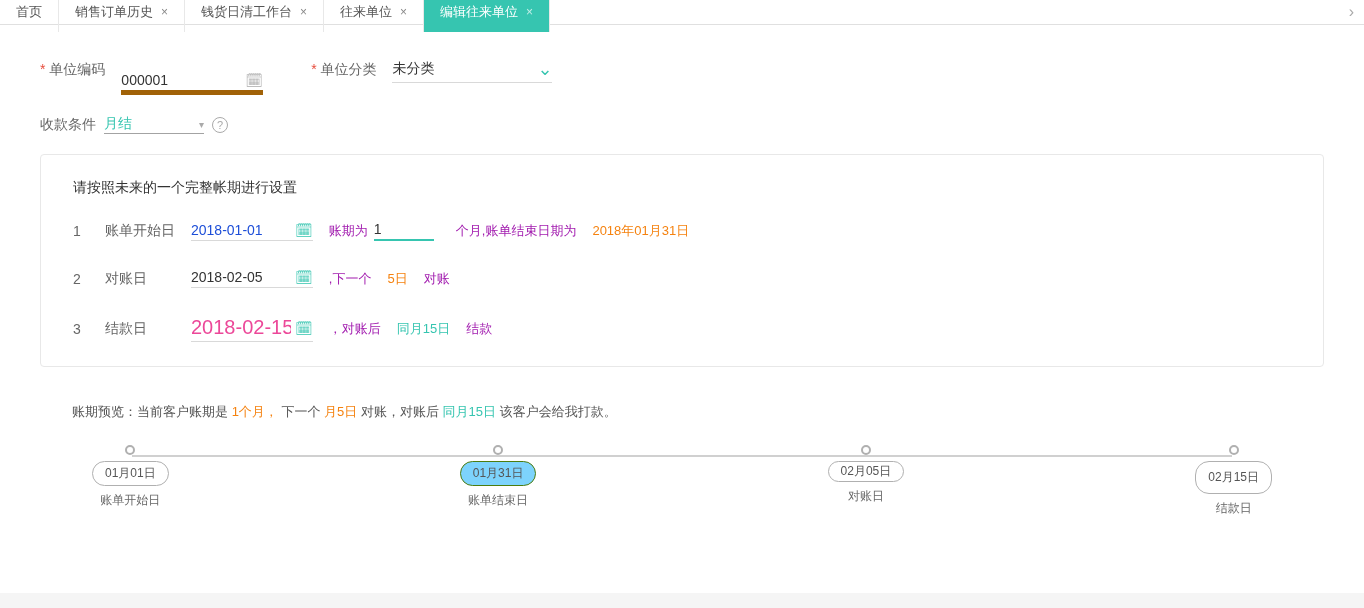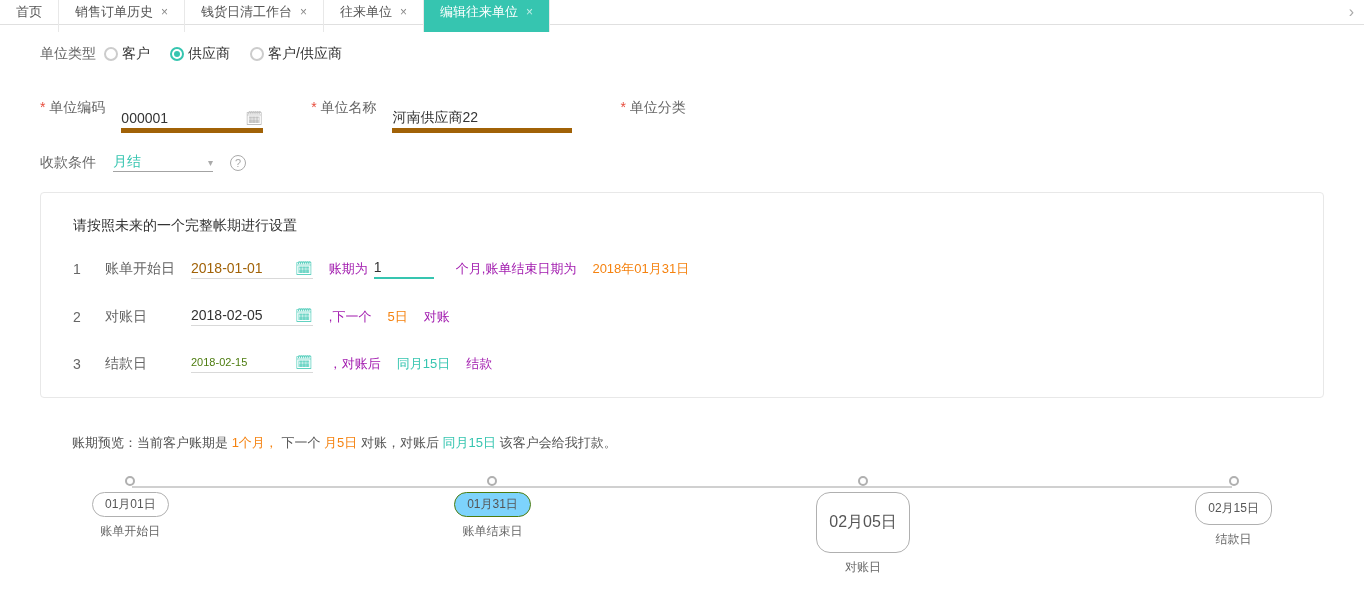--- a/index.html
+++ b/index.html
@@ -267,74 +267,55 @@
   </div>
   <div class="tab-item active">
     <span>编辑往来单位</span>
     <span class="tab-close">×</span>
   </div>
   <div class="tabs-arrow">›</div>
 </div>
 
 <div class="main-content">
 
-  <div class="form-row">
-    <span class="form-label">单位类型</span>
-    <div class="radio-group">
-      <label class="radio-item">
-        <span class="radio-circle"></span>
-        <span>客户</span>
-      </label>
-      <label class="radio-item">
-        <span class="radio-circle checked"></span>
-        <span>供应商</span>
-      </label>
-      <label class="radio-item">
-        <span class="radio-circle"></span>
-        <span>客户/供应商</span>
-      </label>
-    </div>
-  </div>
 
   <div class="form-row" style="gap: 48px;">
     <div style="display:flex; align-items:center; gap:8px;">
       <span class="form-label required">单位编码</span>
       <div class="input-with-icon">
         <input type="text" style="width: 100px; border: none; outline: none; font-size: 14px; color: rgb(51, 51, 51); background: transparent;" value="000001">
         <span class="input-icon">🗓</span>
       </div>
     </div>
     <div style="display:flex; align-items:center; gap:8px;">
-      <span class="form-label required">单位名称</span>
-      <div class="input-with-icon">
-        <input type="text" style="width: 180px; border: none; outline: none; font-size: 14px; color: rgb(51, 51, 51); background: transparent;" value="河南供应商22">
-      </div>
-    </div>
-    <div style="display:flex; align-items:center; gap:8px;">
       <span class="form-label required">单位分类</span>
-    </div>
-  </div>
-
-  <div class="form-row" style="gap:9px;">
+      <div class="select-wrapper-gray" style="min-width:160px;">
+        <span class="select-value-gray">未分类</span>
+        <span style="color:#36c5b0; font-size:18px;">⌄</span>
+      </div>
+    </div>
+  </div>
+
+  <div class="form-row" style="gap:0;">
     <span class="form-label">收款条件</span>
     <div class="select-wrapper" style="min-width:100px;">
       <span class="select-value">月结</span>
       <span class="select-arrow">▾</span>
     </div>
     <div class="help-icon">?</div>
   </div>
 
   <div class="settings-box">
     <div class="settings-title">请按照未来的一个完整帐期进行设置</div>
 
     <div class="setting-row">
       <span class="setting-num">1</span>
       <span class="setting-field-label">账单开始日</span>
       <div class="setting-date-input">
-        <input type="text" value="2018-01-01" style="width: 100px; border: none; outline: none; font-size: 14px; color: #a16207; background: transparent;">
+        <input type="text" value="2018-01-01" style="width: 100px; border: none; outline: none; font-size: 14px; color: #1d4ed8; background: transparent;">
         <span class="cal-icon">🗓</span>
       </div>
       <span class="setting-desc">账期为</span>
       <input type="text" class="period-input" value="1" style="">
       <span class="setting-desc">个月,账单结束日期为</span>
       <span class="setting-desc orange-text">2018年01月31日</span>
     </div>
 
     <div class="setting-row">
       <span class="setting-num">2</span>
@@ -345,21 +326,21 @@
       </div>
       <span class="setting-desc">,下一个</span>
       <span class="setting-desc orange-text">5日</span>
       <span class="setting-desc">对账</span>
     </div>
 
     <div class="setting-row">
       <span class="setting-num">3</span>
       <span class="setting-field-label">结款日</span>
       <div class="setting-date-input">
-        <input type="text" value="2018-02-15" style="width: 100px; border: none; outline: none; font-size: 11px; color: #4d7c0f; background: transparent;">
+        <input type="text" value="2018-02-15" style="width: 100px; border: none; outline: none; font-size: 20px; color: #ec4899; background: transparent;">
         <span class="cal-icon">🗓</span>
       </div>
       <span class="setting-desc">，对账后</span>
       <span class="setting-desc teal-text">同月15日</span>
       <span class="setting-desc">结款</span>
     </div>
   </div>
 
   <div class="preview-section">
     <div class="preview-text">
@@ -384,21 +365,21 @@
         </div>
 
         <div style="display:flex; flex-direction:column; align-items:center;">
           <div style="width:10px; height:10px; border-radius:50%; background:#fff; border:2px solid #b0b0b0; margin-bottom:6px;"></div>
           <div style="border:1px solid #4d7c0f; border-radius:14px; padding:3px 12px; font-size:12px; color:#555; background:#7dd3fc;">01月31日</div>
           <div style="font-size:12px; color:#666; margin-top:6px;">账单结束日</div>
         </div>
 
         <div style="display:flex; flex-direction:column; align-items:center;">
           <div style="width:10px; height:10px; border-radius:50%; background:#fff; border:2px solid #b0b0b0; margin-bottom:6px;"></div>
-          <div style="border:1px solid #b0b0b0; border-radius:14px; padding:19px 12px; font-size:16px; color:#555; background:#fff;">02月05日</div>
+          <div style="border:1px solid #b0b0b0; border-radius:14px; padding:1px 12px; font-size:12px; color:#555; background:#fff;">02月05日</div>
           <div style="font-size:12px; color:#666; margin-top:6px;">对账日</div>
         </div>
 
         <div style="display:flex; flex-direction:column; align-items:center;">
           <div style="width:10px; height:10px; border-radius:50%; background:#fff; border:2px solid #b0b0b0; margin-bottom:6px;"></div>
           <div style="border:1px solid #b0b0b0; border-radius:14px; padding:7px 12px; font-size:12px; color:#555; background:#fff;">02月15日</div>
           <div style="font-size:12px; color:#666; margin-top:6px;">结款日</div>
         </div>
       </div>
     </div>

